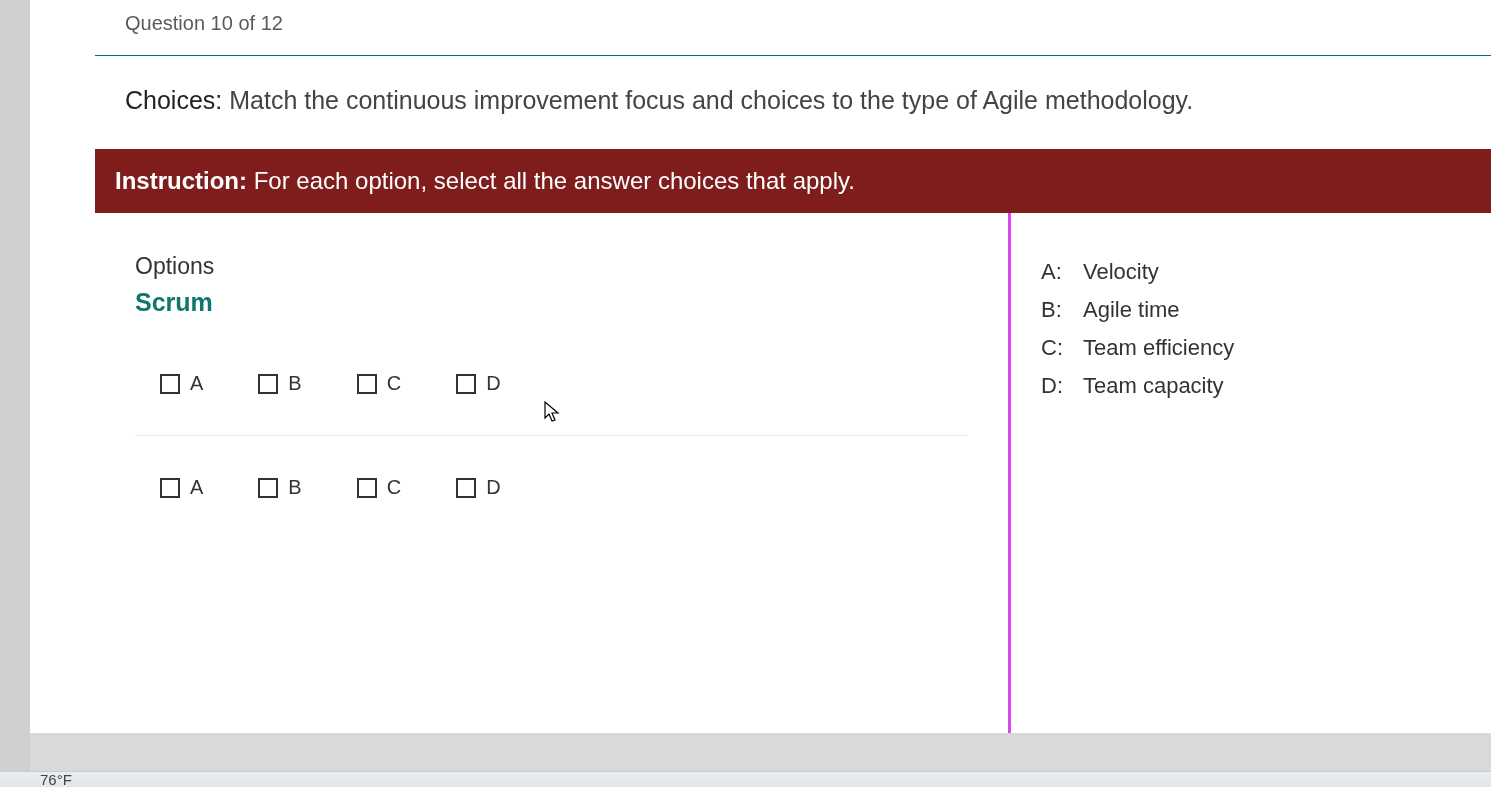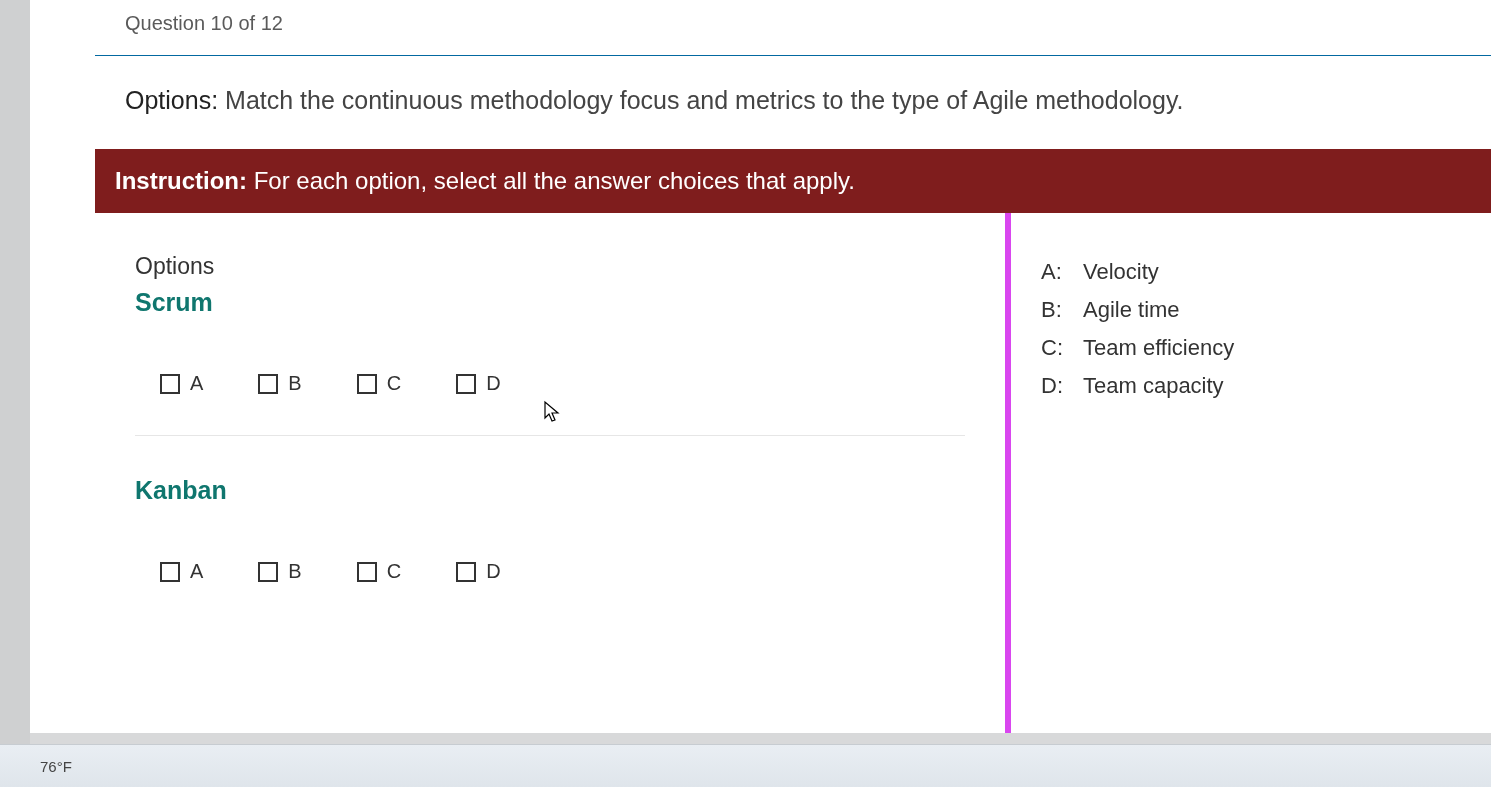--- a/index.html
+++ b/index.html
@@ -54,21 +54,21 @@
   }
   .instruction-bar .label { font-weight: 600; }
   .instruction-bar .text { font-weight: 400; }
   .body-area {
     display: flex;
     min-height: 520px;
   }
   .options-col {
     flex: 1;
     padding: 40px 40px 40px 40px;
-    border-right: 6px solid #d946ef;
+    border-right: 3px solid #d946ef;
   }
   .answers-col {
     width: 480px;
     padding: 40px 40px 40px 30px;
   }
   .col-title {
     font-size: 23px;
     color: #333;
     margin-bottom: 8px;
   }
@@ -117,21 +117,21 @@
   .answer-letter { min-width: 28px; }
   .cursor-arrow {
     position: absolute;
     left: 543px;
     top: 400px;
     pointer-events: none;
   }
   .taskbar {
     position: absolute;
     left: 0; right: 0; bottom: 0;
-    height: 43px;
+    height: 16px;
     background: linear-gradient(#e9eef3, #dfe5eb);
     border-top: 1px solid #c7ccd1;
     display: flex;
     align-items: center;
     padding: 0 40px;
     font-size: 15px;
     color: #444;
   }
   .taskbar-temp {
     display: flex;
@@ -145,22 +145,22 @@
 <div class="left-gutter"></div>
 
 <div class="outer">
   <div class="content">
 
     <div class="header-bar">
       <span>Question 10 of 12</span>
     </div>
 
     <div class="question-block">
-      <span class="label">Options:</span>
-      <span class="text">Match the continuous methodology focus and metrics to the type of Agile methodology.</span>
+      <span class="label">Choices:</span>
+      <span class="text">Match the continuous improvement focus and choices to the type of Agile methodology.</span>
     </div>
 
     <div class="instruction-bar">
       <span class="label">Instruction:</span>
       <span class="text">For each option, select all the answer choices that apply.</span>
     </div>
 
     <div class="body-area">
       <div class="options-col">
         <div class="col-title">Options</div>
@@ -181,21 +181,20 @@
               <span>C</span>
             </label>
             <label class="checkbox-item">
               <span class="checkbox-box"></span>
               <span>D</span>
             </label>
           </div>
         </div>
 
         <div class="option-group">
-          <div class="option-name">Kanban</div>
           <div class="checkbox-row">
             <label class="checkbox-item">
               <span class="checkbox-box"></span>
               <span>A</span>
             </label>
             <label class="checkbox-item">
               <span class="checkbox-box"></span>
               <span>B</span>
             </label>
             <label class="checkbox-item">

